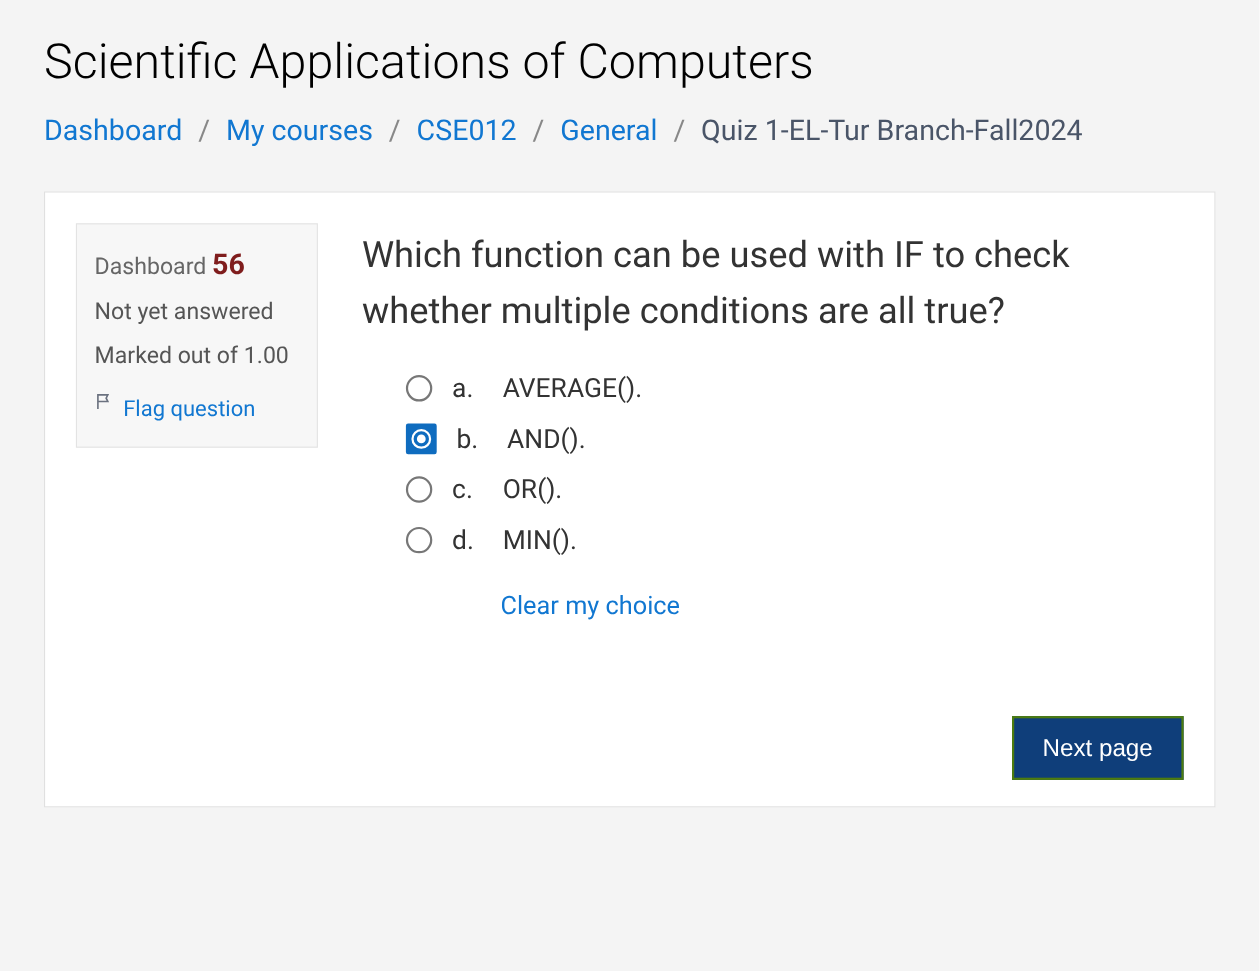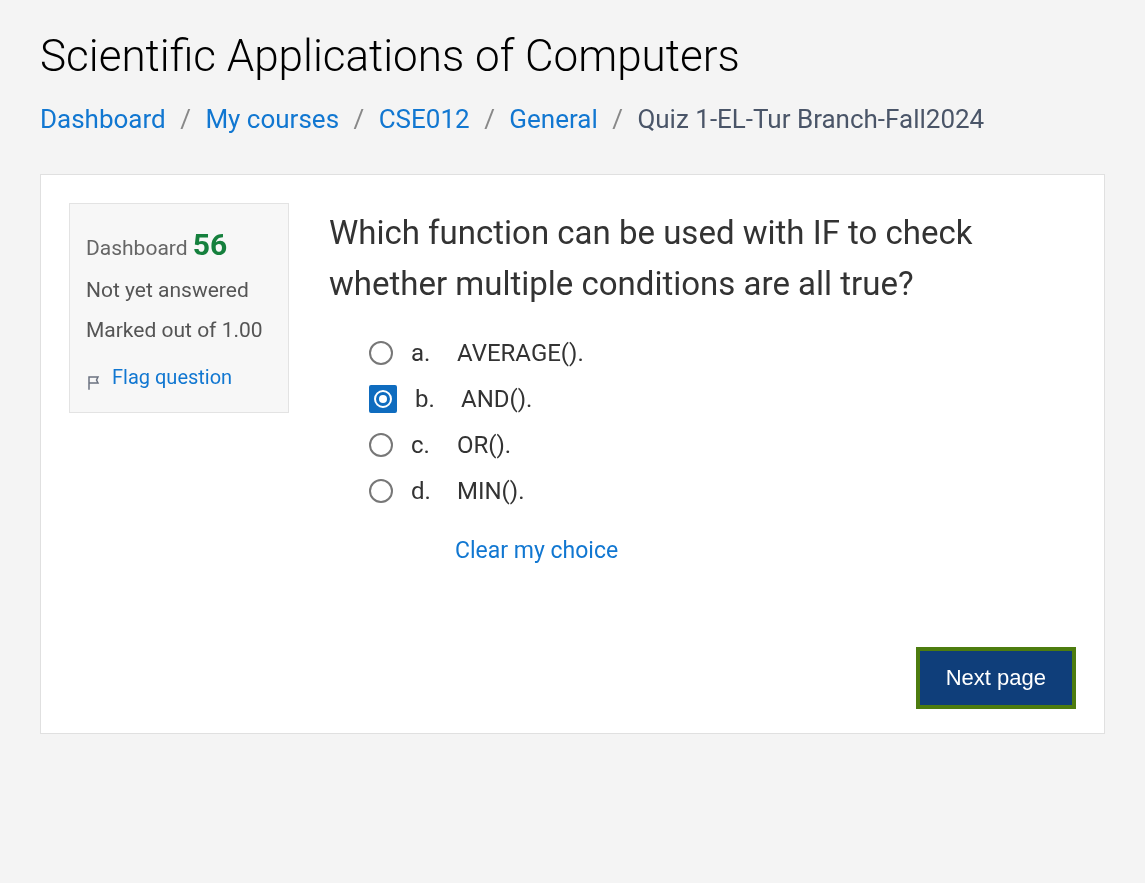--- a/index.html
+++ b/index.html
@@ -54,32 +54,32 @@
     border: 1px solid #e3e3e3;
     padding: 18px 16px 20px 16px;
     font-size: 21px;
     color: #555;
     line-height: 1.5;
   }
   .info-panel .q-label {
     color: #666;
   }
   .info-panel .q-no {
-    font-size: 30px;
+    font-size: 26px;
     font-weight: 700;
-    color: #15803d;
+    color: #7f1d1d;
   }
   .info-panel .status,
   .info-panel .marks {
     margin-top: 8px;
     color: #555;
   }
   .flag-link {
     display: flex;
-    align-items: flex-end;
+    align-items: flex-start;
     gap: 8px;
     margin-top: 16px;
     color: #1177d1;
     cursor: pointer;
     font-size: 20px;
   }
   .flag-link svg { flex: 0 0 auto; }
   .question-block {
     flex: 1;
     padding-top: 4px;
@@ -149,21 +149,21 @@
     display: inline-block;
   }
   .next-btn {
     position: absolute;
     right: 28px;
     bottom: 24px;
     background: #0f3e7a;
     color: #fff;
     font-size: 22px;
     padding: 14px 26px;
-    border: 4px solid #4d7c0f;
+    border: 2px solid #4d7c0f;
     cursor: pointer;
   }
 </style>
 </head>
 <body>
 
 <div class="page">
 
   <h1 class="course-title">Scientific Applications of Computers</h1>
 

